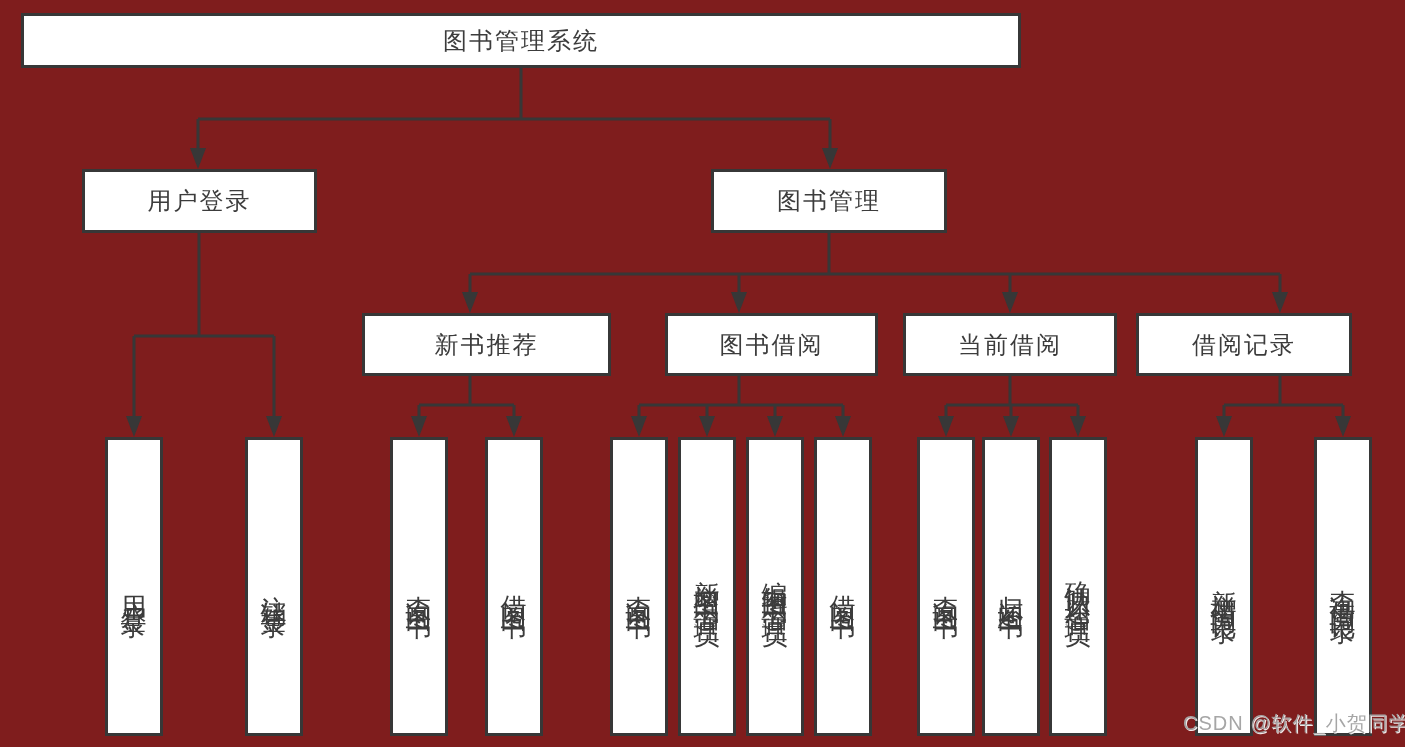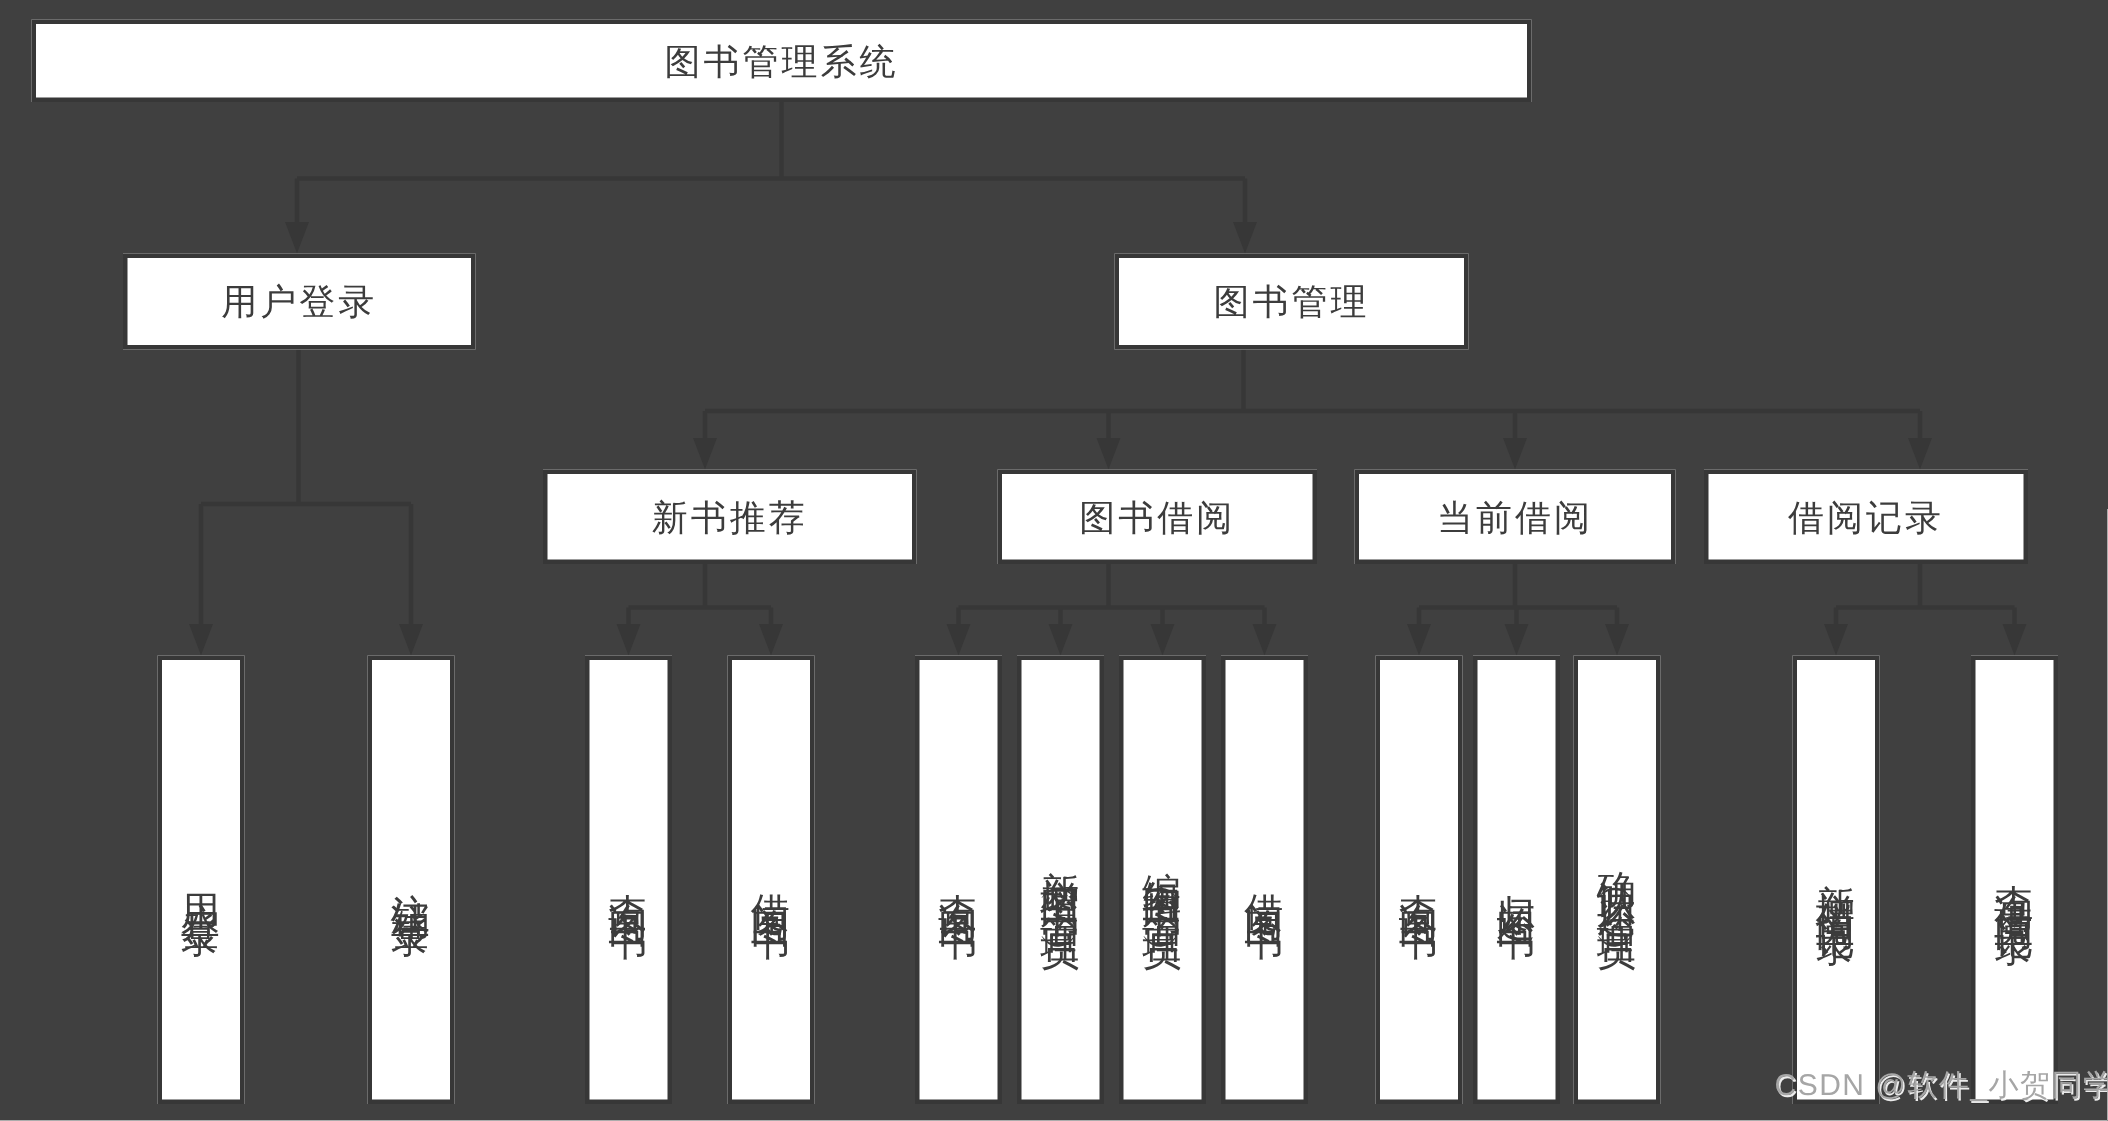--- a/index.html
+++ b/index.html
@@ -4,21 +4,21 @@
 <style>
   html, body {
     margin: 0;
     padding: 0;
     background: #ffffff;
   }
   #canvas {
     position: relative;
     width: 1405px;
     height: 747px;
-    background: #404040;
+    background: #7f1d1d;
     font-family: "Liberation Sans", "DejaVu Sans", sans-serif;
     overflow: hidden;
   }
   #connectors {
     position: absolute;
     left: 0;
     top: 0;
     z-index: 0;
   }
   #connectors path {
@@ -119,21 +119,21 @@
     <g>
       <path d="M1280 376 V405 M1224 405 H1343 M1224 405 V418 M1343 405 V418"></path>
       <polygon points="1216,416 1232,416 1224,437"></polygon>
       <polygon points="1335,416 1351,416 1343,437"></polygon>
     </g>
   </svg>
 
   <div class="box hbox" style="left:21px; top:13px; width:1000px; height:55px;">图书管理系统</div>
 
   <div class="box hbox" style="left:82px; top:169px; width:235px; height:64px;">用户登录</div>
-  <div class="box hbox" style="left:743px; top:169px; width:236px; height:64px;">图书管理</div>
+  <div class="box hbox" style="left:711px; top:169px; width:236px; height:64px;">图书管理</div>
 
   <div class="box hbox" style="left:362px; top:313px; width:249px; height:63px;">新书推荐</div>
   <div class="box hbox" style="left:665px; top:313px; width:213px; height:63px;">图书借阅</div>
   <div class="box hbox" style="left:903px; top:313px; width:214px; height:63px;text-align:center;">当前借阅</div>
   <div class="box hbox" style="left:1136px; top:313px; width:216px; height:63px;">借阅记录</div>
 
   <div class="box vbox" style="left:105px;">用户登录</div>
   <div class="box vbox" style="left:245px;">注销登录</div>
 
   <div class="box vbox" style="left:390px;">查询图书</div>

